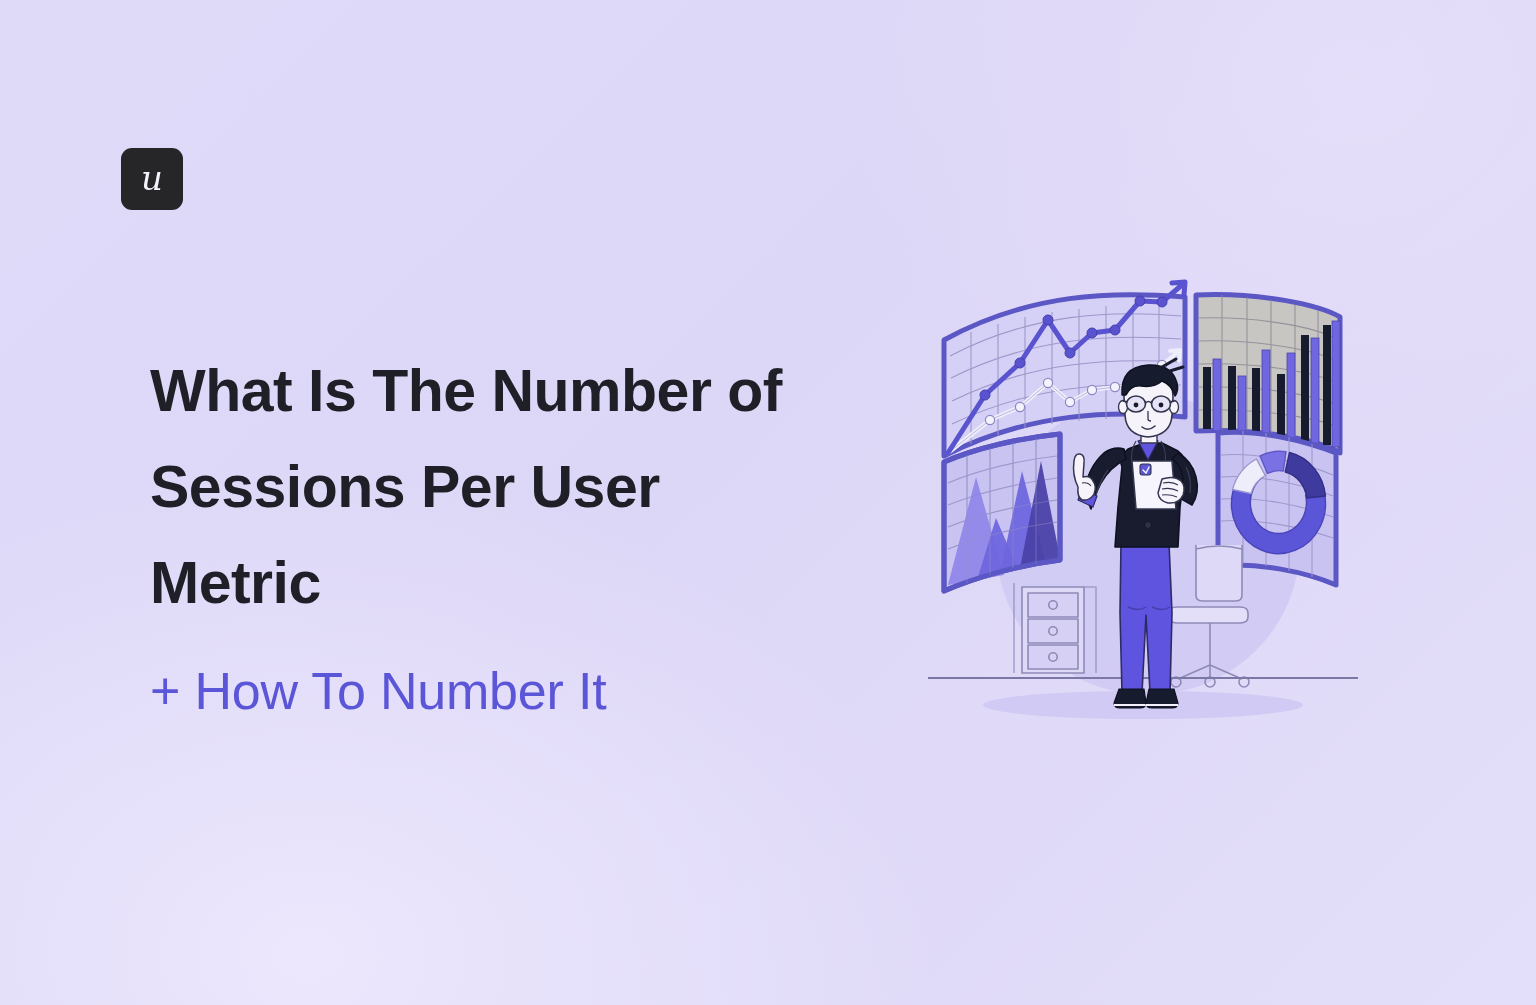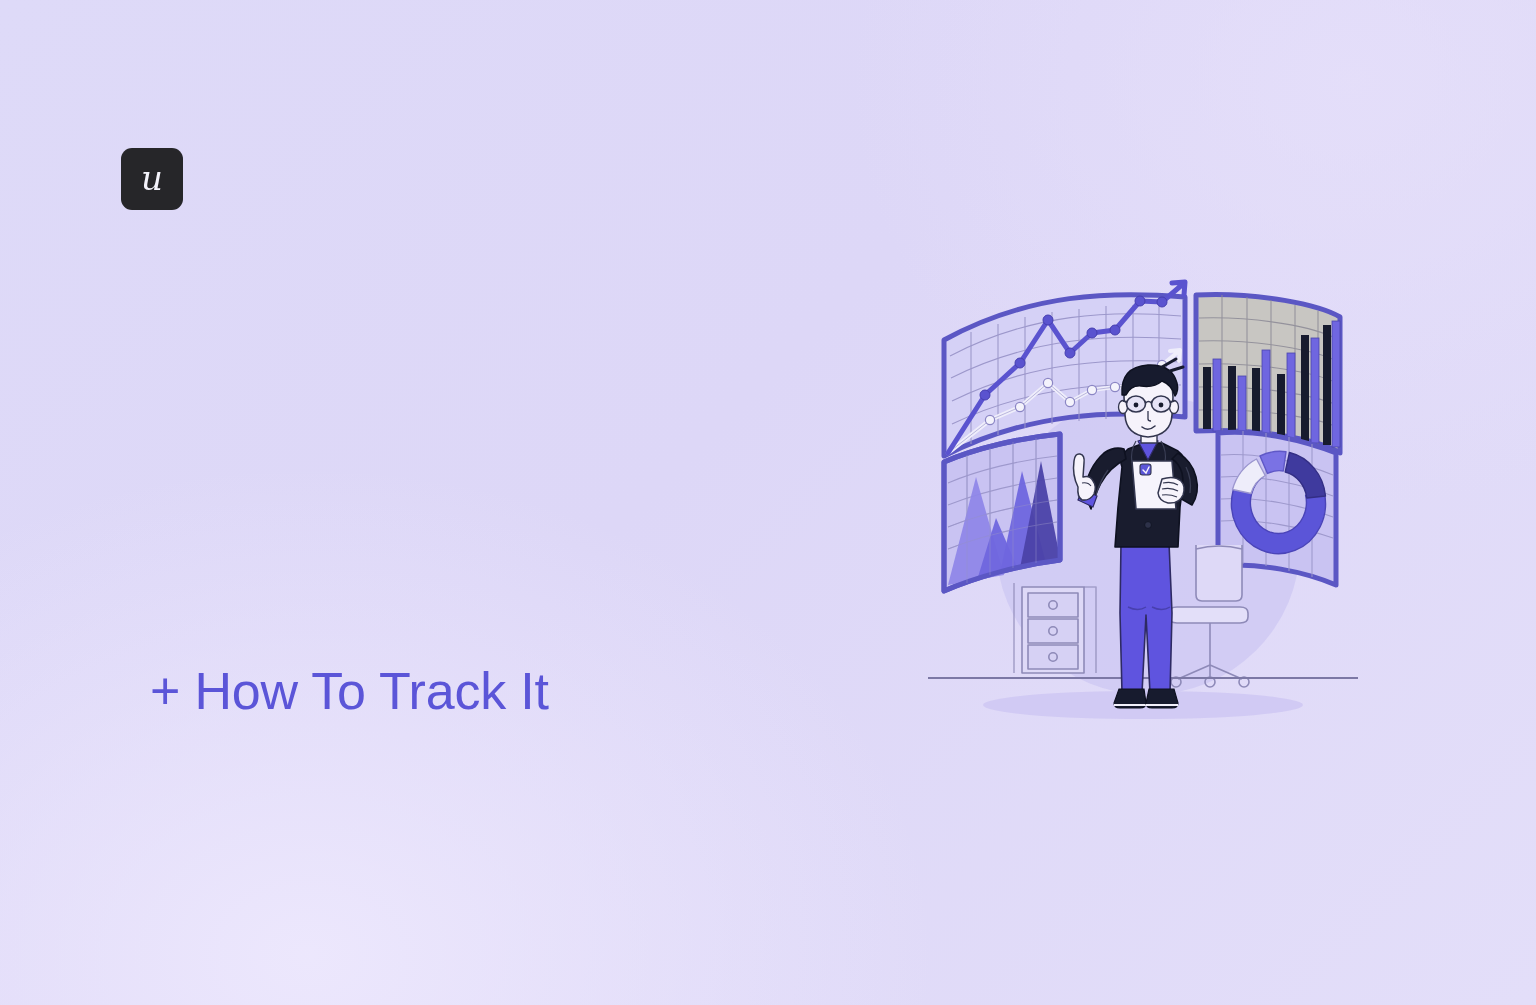--- a/index.html
+++ b/index.html
@@ -87,21 +87,22 @@
 </style>
 </head>
 <body>
 
 <div id="page">
 
   <div class="logo-badge">
     <span class="logo-glyph">u</span>
   </div>
 
-  <h2 class="subhead">+ How To Track It</h2>
+  <h1 class="headline">What Is The Number of Sessions Per User Metric</h1>
+  <h2 class="subhead">+ How To Number It</h2>
 
   <div class="illustration">
     <svg viewBox="0 0 490 470" xmlns="http://www.w3.org/2000/svg">
 
       <g>
         <ellipse cx="248" cy="290" rx="152" ry="150" fill="#cfc9f3" opacity="0.85"></ellipse>
       </g>
 
       <g>
         <path d="M44 85 C 130 38, 212 36, 285 42 L 285 162 C 212 155, 130 157, 44 201 Z" fill="#d5d1f6" stroke="#5b57c4" stroke-width="5" stroke-linejoin="round"></path>

